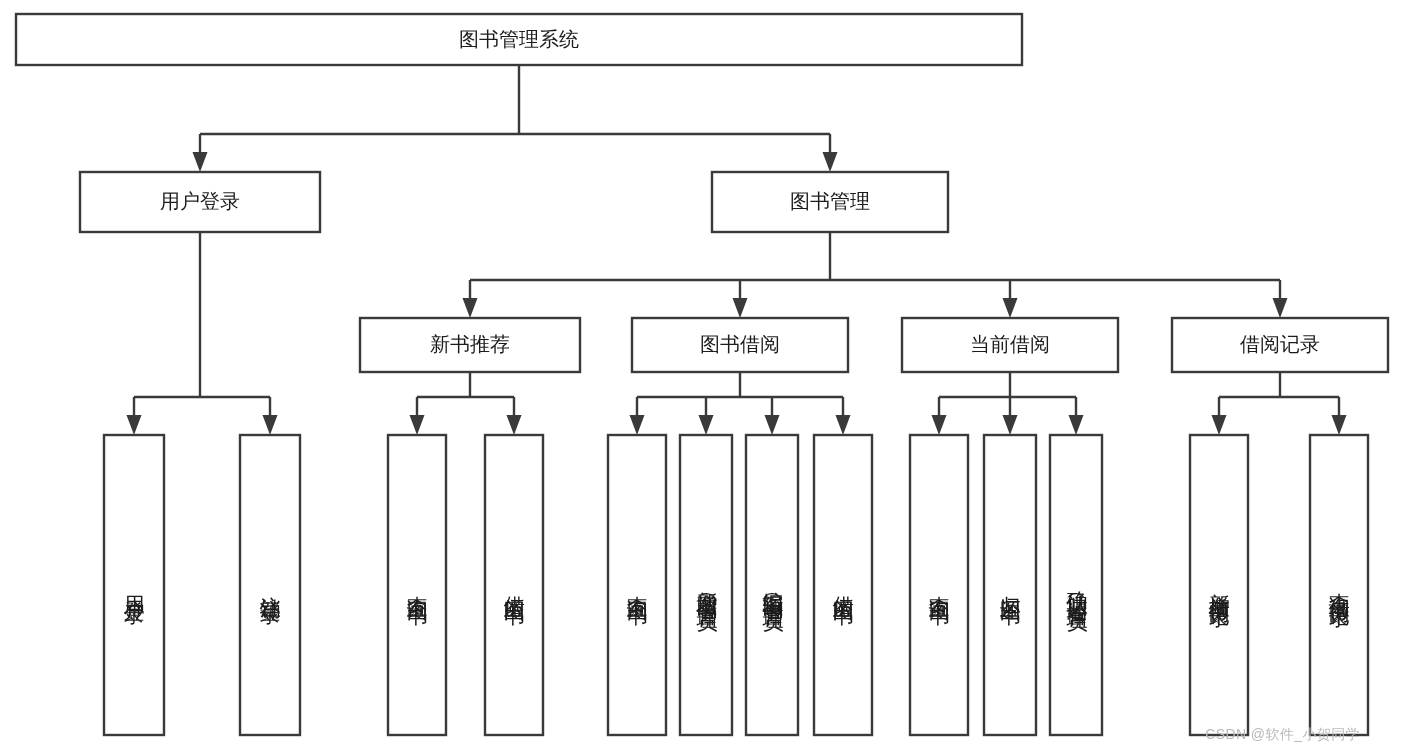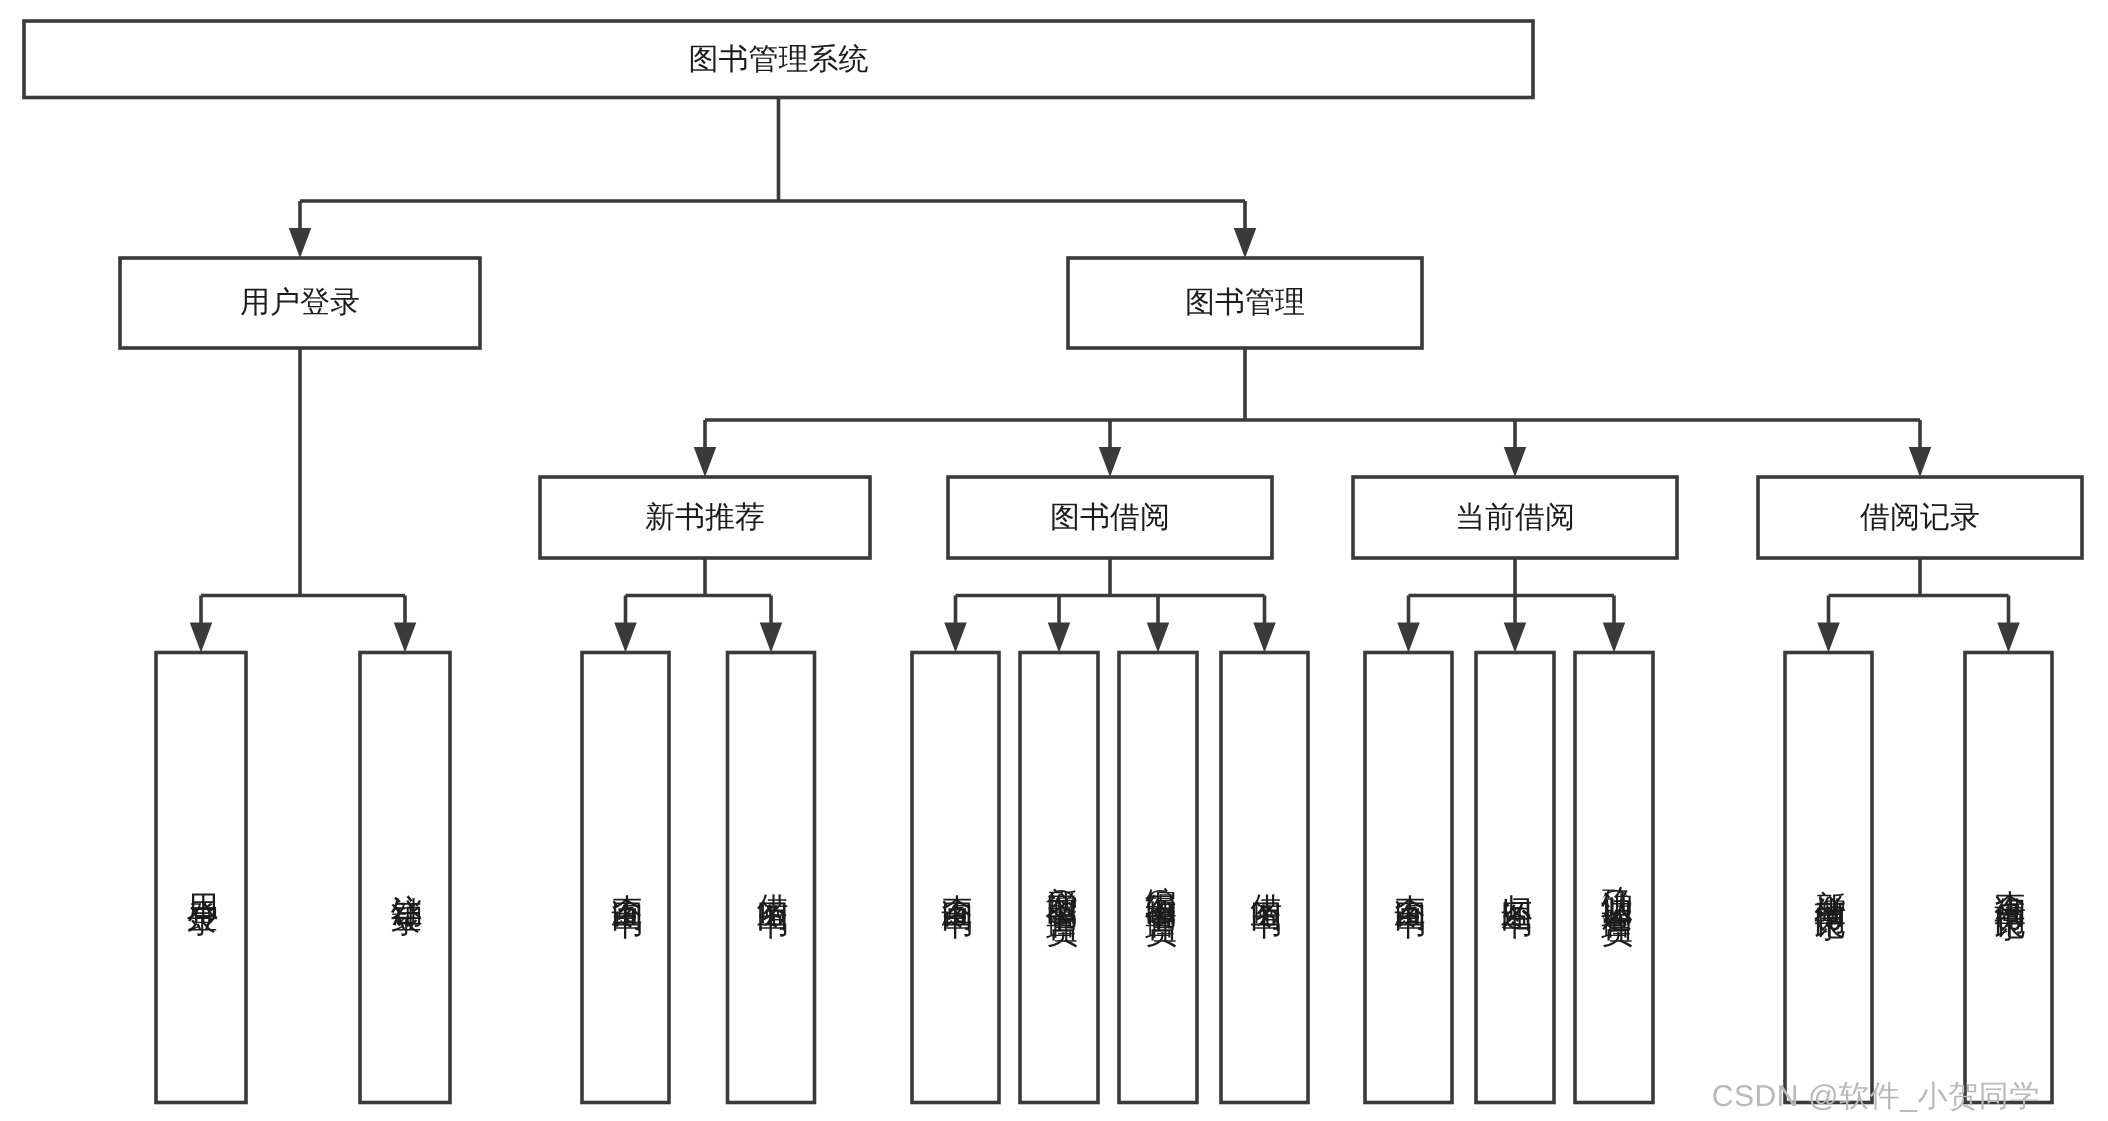--- a/index.html
+++ b/index.html
@@ -59,21 +59,21 @@
     letter-spacing: 3px;
     color: #1c1c1c;
     white-space: nowrap;
     pointer-events: none;
   }
   #watermark {
     position: absolute;
     right: 8px;
     bottom: 3px;
     font-family: "Liberation Sans", "DejaVu Sans", sans-serif;
-    font-size: 20px;
+    font-size: 14px;
     color: #b9b9b9;
     letter-spacing: 0.4px;
     white-space: nowrap;
   }
 </style>
 </head>
 <body>
 
 <div id="diagram-root">
 

